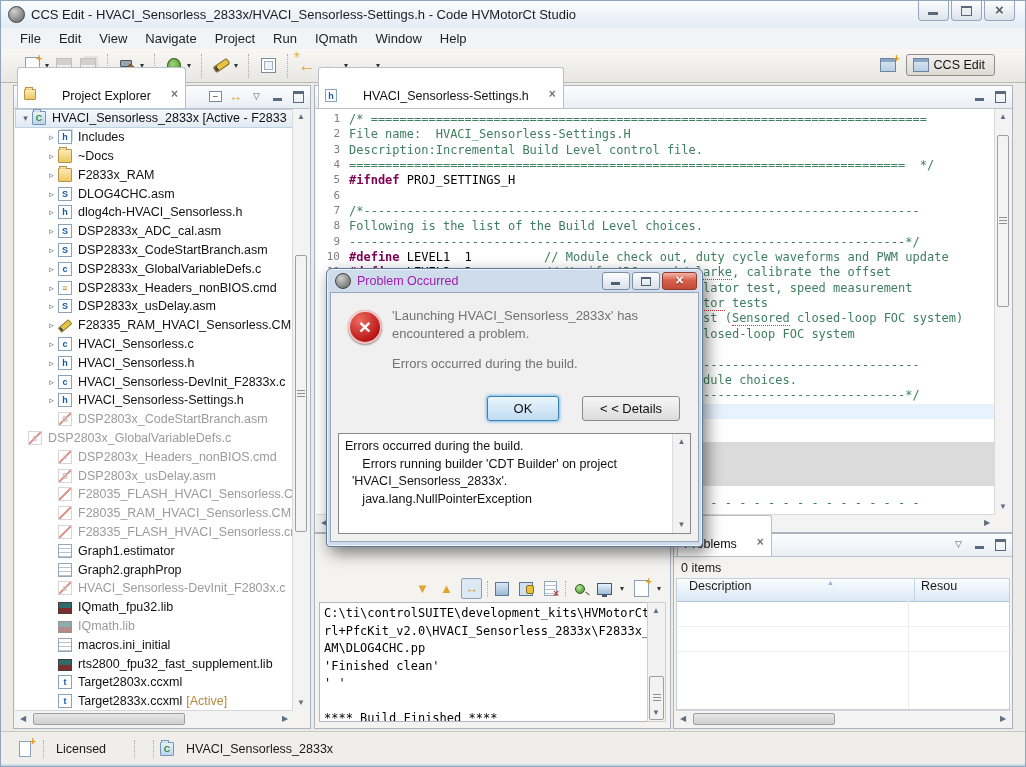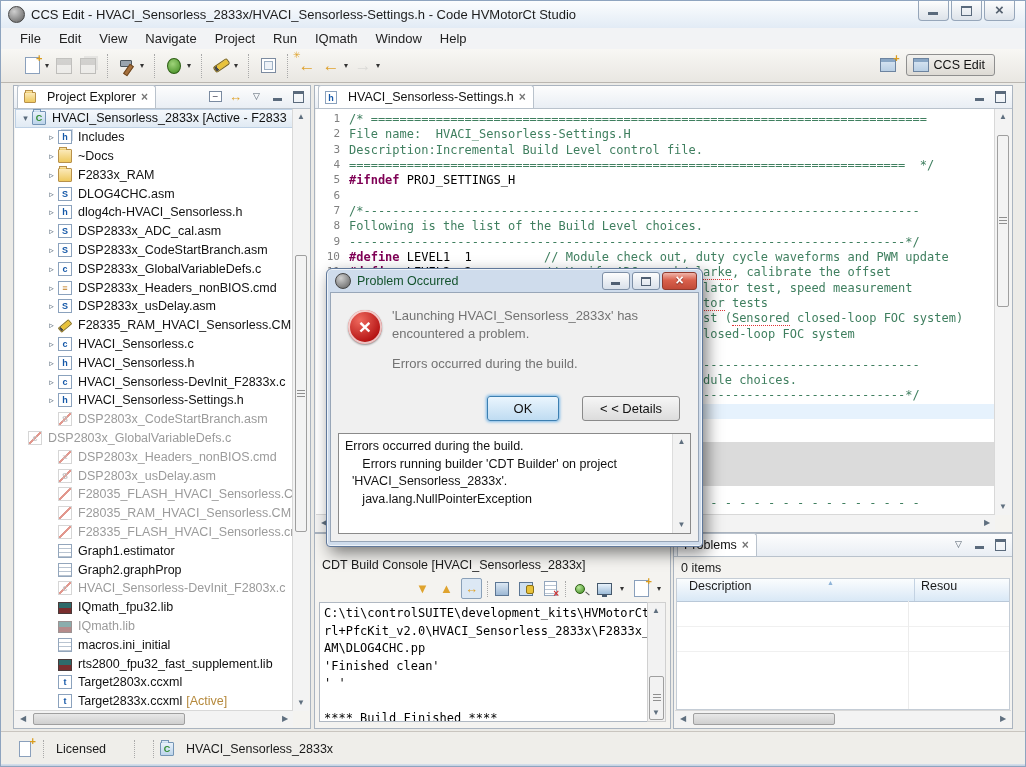--- a/index.html
+++ b/index.html
@@ -46,22 +46,22 @@
   .arrow-glyph.dim{color:#b9b9b9;}
   .star{position:absolute;left:-2px;top:-4px;color:#dfa32e;font-size:9px;}
   #persp{position:absolute;right:30px;top:51px;display:flex;align-items:center;height:26px;}
   .i-persp{width:14px;height:12px;border:1px solid #6d84a0;background:linear-gradient(#dce8f4,#b9cfe4);box-shadow:inset 0 3px 0 #89a6c4;}
   .i-persp.plus::after{content:"+";position:absolute;right:-5px;top:-7px;color:#d99c1e;font-weight:bold;font-size:11px;}
   #ccs-edit-btn{display:flex;align-items:center;gap:5px;margin-left:10px;padding:3px 9px 3px 6px;font-size:12.5px;color:#111;
                 background:linear-gradient(#f2f1ee,#dddad4);border:1px solid #8f8f8f;border-radius:3px;}
   
   .panel{position:absolute;background:#f4f3f0;border:1px solid #aab4c0;}
   .tabrow{height:22px;display:flex;align-items:flex-end;background:linear-gradient(#fdfdfd,#e9eef4);border-bottom:1px solid #b9c2cc;position:relative;}
-  .tab{display:flex;align-items:center;gap:5px;background:#fff;border:1px solid #b9c2cc;border-bottom:none;
-       border-radius:3px 3px 0 0;padding:3px 7px 3px 6px;font-size:12.5px;color:#111;margin-left:3px;height:16px;}
+  .tab{display:flex;gap:20px;background:#fff;border:1px solid #b9c2cc;border-bottom:none;
+       border-radius:3px 3px 0 0;padding:21px 7px 3px 6px;font-size:12.5px;color:#111;margin-left:3px;height:16px;}
   .tab-close{color:#777;font-size:12px;font-weight:bold;line-height:10px;}
   .view-tools{position:absolute;right:4px;top:3px;display:flex;align-items:center;gap:6px;}
   .vt{width:15px;height:14px;position:relative;display:flex;align-items:center;justify-content:center;font-size:9px;color:#4d5a68;}
   .vt-min::after{content:"";width:9px;height:3px;background:#5a6a7c;position:absolute;bottom:2px;}
   .vt-max::after{content:"";width:9px;height:8px;border:1px solid #5a6a7c;border-top-width:3px;position:absolute;top:2px;}
   .vt-collapse{border:1px solid #7a8aa0;width:11px;height:9px;font-size:10px;line-height:7px;text-align:center;color:#445;background:#fff;}
   .vt-link{color:#dfa32e;font-weight:bold;font-size:13px;}
   
   #explorer{left:12px;top:84px;width:296px;height:642px;}
   #tree{position:absolute;left:1px;right:17px;top:23px;bottom:17px;overflow:hidden;background:#fff;}
@@ -103,21 +103,21 @@
   .sc{color:#3F7F5F;}
   .sd{color:#7F0055;font-weight:bold;}
   .sp{color:#000;}
   .ss{color:#3F7F5F;border-bottom:1px dotted #e03333;}
   #gray-band{position:absolute;left:30px;right:0;top:333px;height:44px;background:#dbdbdb;}
   
   #dialog{left:325px;top:267px;width:377px;height:279px;z-index:50;background:#cfdcec;
           border:1px solid #60789a;border-radius:6px 6px 4px 4px;box-shadow:4px 6px 16px rgba(0,0,0,.5),inset 0 0 0 1px rgba(255,255,255,.65);
           padding:0 3px 3px;box-sizing:border-box;}
   #dlg-title{height:23px;display:flex;align-items:center;padding-left:5px;position:relative;}
-  #dlg-title .t{font-size:12.5px;color:#14532d;margin-left:6px;}
+  #dlg-title .t{font-size:12.5px;color:#a21caf;margin-left:6px;}
   #dlg-icon{width:14px;height:14px;border-radius:50%;background:radial-gradient(circle at 35% 30%,#cfcfcf,#5d5d5d);border:1px solid #444;}
   #dlg-btns{position:absolute;right:2px;top:3px;display:flex;gap:2px;}
   .dwb{width:26px;height:16px;border:1px solid #7d8fa6;border-radius:3px;background:linear-gradient(#fdfdfd,#d8e0ea);position:relative;}
   .dwb-min::after{content:"";position:absolute;left:8px;bottom:4px;width:9px;height:3px;background:#4f5f72;}
   .dwb-max::after{content:"";position:absolute;left:8px;top:4px;width:8px;height:6px;border:1px solid #4f5f72;border-top-width:2px;}
   .dwb-close{width:33px;background:linear-gradient(#f0b6ab,#d9604c 45%,#c14a38);border-color:#8f3a2e;}
   .dwb-close::after{content:"×";position:absolute;inset:0;color:#fff;font-weight:bold;font-size:14px;line-height:15px;text-align:center;text-shadow:0 1px 1px #7a2a20;}
   #dlg-body{position:relative;height:250px;background:#f0f0f0;border:1px solid #98a6b8;box-sizing:border-box;}
   #err-icon{position:absolute;left:17px;top:17px;width:34px;height:34px;border-radius:50%;
             background:radial-gradient(circle at 35% 30%,#ef6a5e,#b41212 70%,#7c0b0b);box-shadow:inset 0 0 0 2px rgba(255,255,255,.75),0 1px 2px rgba(0,0,0,.4);
@@ -491,21 +491,20 @@
     <span class="sb-arrow" style="bottom:0;">▼</span>
   </div>
   <div class="scroll-h">
     <span class="sb-arrow" style="left:0;">◀</span>
     <div class="thumb h" style="top:2px;bottom:2px;left:18px;width:330px;"></div>
     <span class="sb-arrow" style="right:0;">▶</span>
   </div>
 </div>
 
 <div id="console" class="panel">
-  <div id="console-title">CDT Build Console [HVACI_Sensorless_2833x]</div>
   <div id="console-tools">
     <span class="ct">
         <span class="ag">▼</span>
       </span>
     <span class="ct">
         <span class="ag">▲</span>
       </span>
     <span class="ct pressed">
         <span class="ag">↔</span>
       </span>

